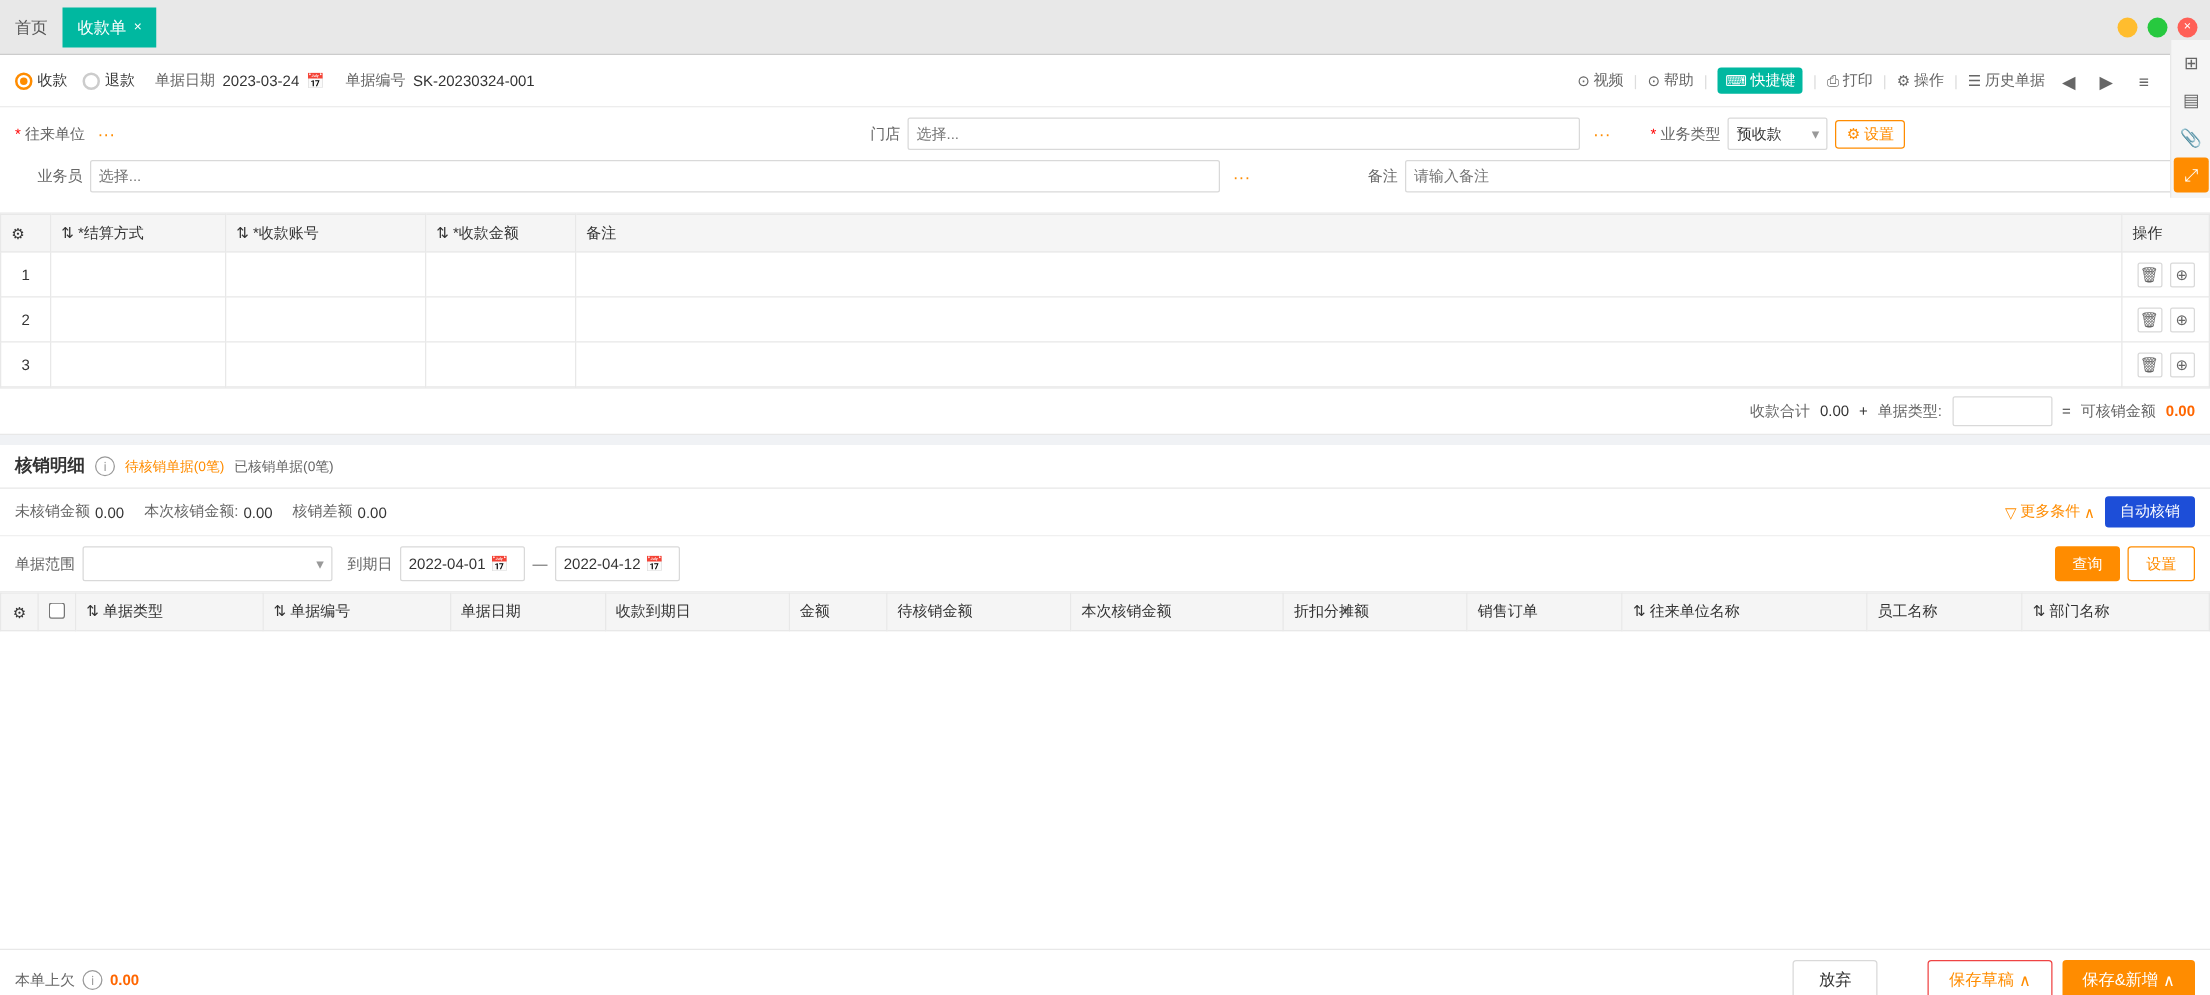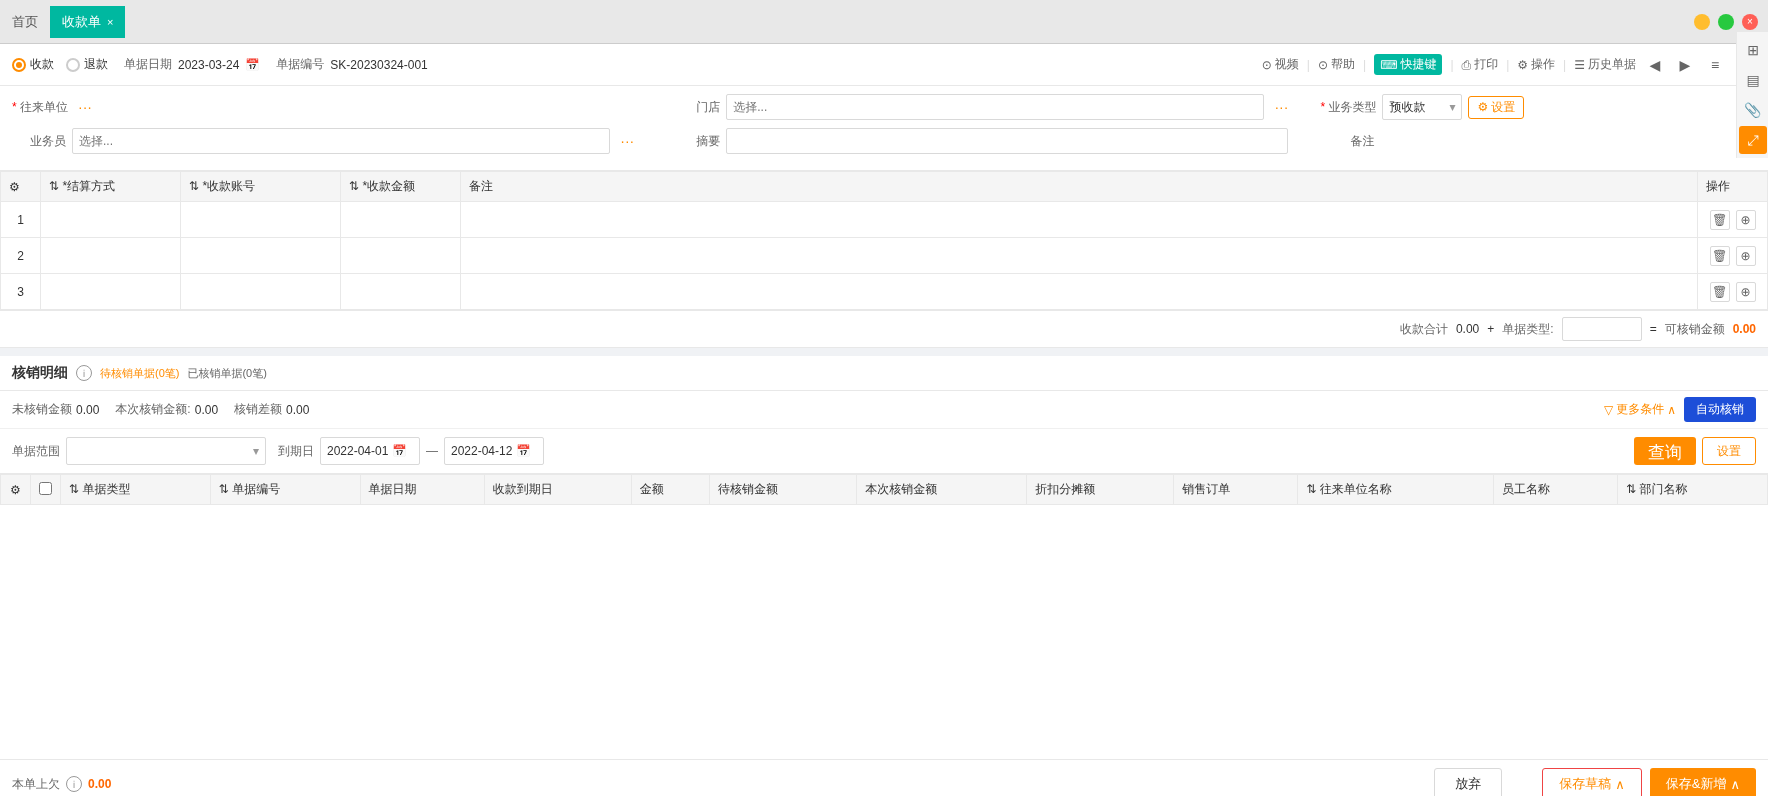--- a/index.html
+++ b/index.html
@@ -89,21 +89,21 @@
     .auto-write-off { background: #1d4ed8; color: white; border: none; padding: 4px 12px; border-radius: 3px; cursor: pointer; font-size: 12px; }
 
     
     .filter-row { display: flex; align-items: center; padding: 8px 12px; gap: 12px; border-bottom: 1px solid #e8e8e8; }
     .filter-field { display: flex; align-items: center; gap: 6px; }
     .filter-label { color: #666; white-space: nowrap; }
     .filter-select { border: 1px solid #d9d9d9; padding: 3px 6px; border-radius: 2px; height: 28px; min-width: 200px; display: flex; align-items: center; gap: 4px; cursor: pointer; }
     .filter-date { border: 1px solid #d9d9d9; padding: 3px 6px; border-radius: 2px; height: 28px; min-width: 100px; display: flex; align-items: center; gap: 4px; cursor: pointer; color: #333; }
     .date-separator { color: #666; }
     .filter-right { margin-left: auto; display: flex; gap: 6px; }
-    .query-btn { background: #ff8c00; color: white; border: none; padding: 4px 14px; border-radius: 3px; cursor: pointer; font-size: 17px; height: 28px; }
+    .query-btn { background: #ff8c00; color: white; border: none; padding: 4px 14px; border-radius: 3px; cursor: pointer; font-size: 12px; height: 28px; }
     .settings-btn2 { background: #fff; color: #ff8c00; border: 1px solid #ff8c00; padding: 4px 14px; border-radius: 3px; cursor: pointer; font-size: 12px; height: 28px; }
 
     
     .bottom-table-wrapper { flex: 1; overflow: auto; }
     .bottom-table { width: 100%; border-collapse: collapse; }
     .bottom-table th { background: #f5f5f5; border: 1px solid #e8e8e8; padding: 6px 8px; text-align: left; font-weight: normal; color: #333; white-space: nowrap; font-size: 12px; }
     .checkbox-col { width: 30px; text-align: center; }
 
     
     .footer { display: flex; align-items: center; padding: 8px 12px; background: #fff; border-top: 1px solid #e8e8e8; gap: 8px; }
@@ -223,27 +223,24 @@
         </div>
       </div>
     </div>
     <div class="form-row">
       <div class="form-field">
         <span class="form-label">业务员</span>
         <input class="form-input" type="text" placeholder="选择..." style="">
         <span class="more-btn">···</span>
       </div>
       <div style="width:32px"></div>
-      <div class="form-field">
-        <span class="form-label">摘要</span>
-        <input class="form-input" type="text" style="flex: 2 1 0%;">
-      </div>
       <div style="width:32px"></div>
       <div class="form-field" style="flex:0.7;">
         <span class="form-label">备注</span>
+        <input class="form-input" type="text" placeholder="请输入备注" style="">
       </div>
     </div>
   </div>
 
   <div class="table-wrapper">
     <table class="data-table">
       <thead>
         <tr>
           <th class="col-num">
             <span>⚙</span>

